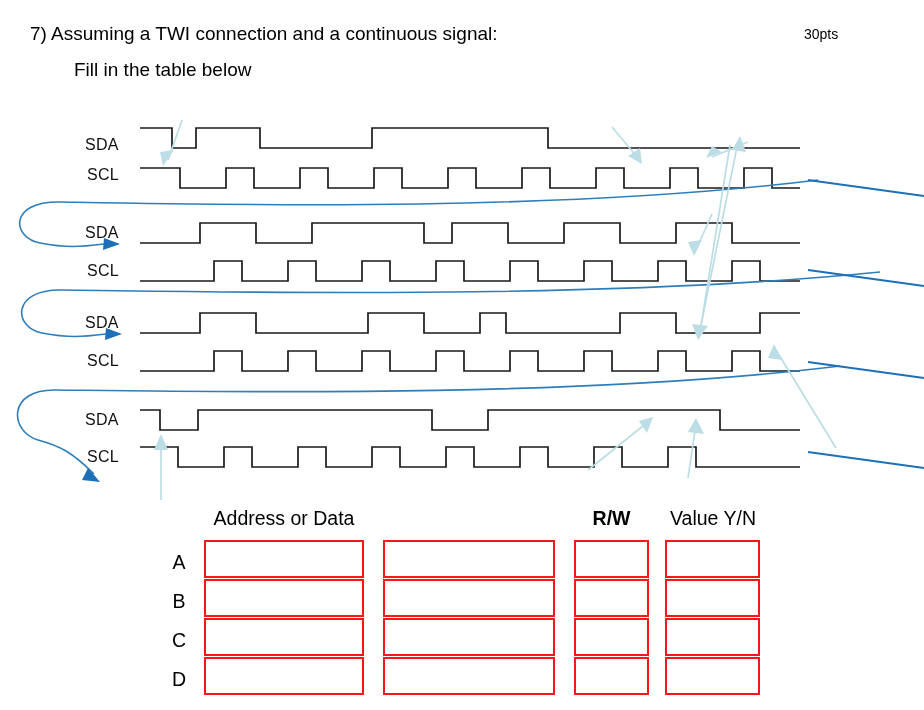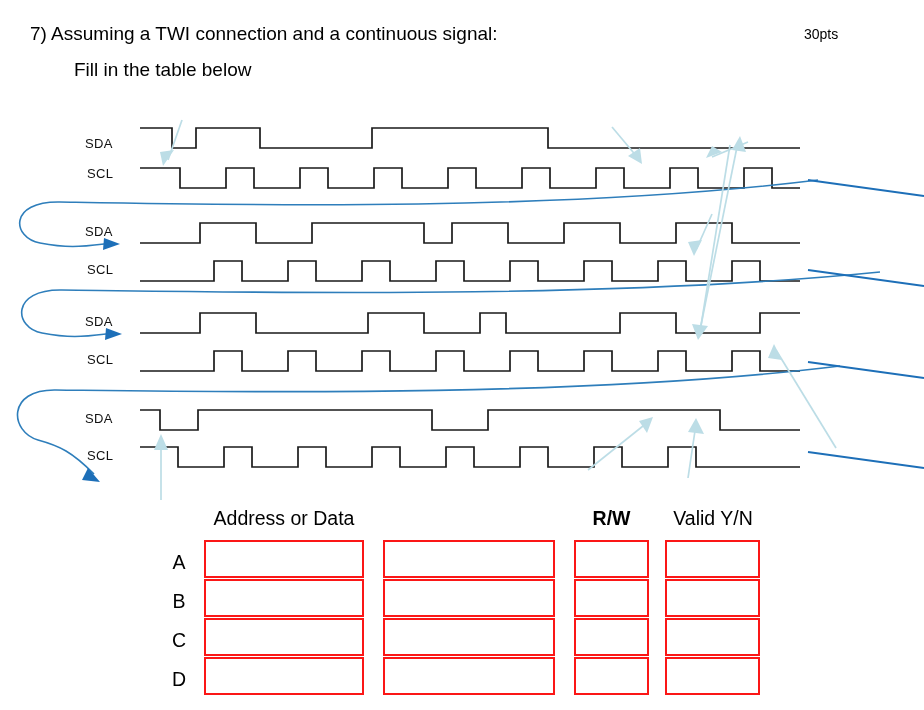--- a/index.html
+++ b/index.html
@@ -27,21 +27,21 @@
     position:absolute;left:804px;top:22px;
     font-size:14px;line-height:24px;white-space:nowrap;text-align:right;
   }
 
   
   #wave-area{position:absolute;left:0;top:0;width:924px;height:500px;}
   #wave-svg{position:absolute;left:0;top:0;}
 
   .sig-label{
     position:absolute;
-    font-size:13px;
+    font-size:16px;
     font-family:"Liberation Sans", sans-serif;
     letter-spacing:.3px;
     color:#111;
   }
 
   
   #table-block{position:absolute;left:0;top:500px;width:924px;height:210px;padding-left:44px;}
   .col-head{
     position:absolute;top:7px;
     font-size:19.5px;white-space:nowrap;text-align:center;
@@ -163,21 +163,21 @@
         <polygon points="161,434 168,450 154,450"></polygon>
         <polygon points="774,344 782,360 768,358"></polygon>
       </g>
     </svg>
   </div>
 
   <div id="table-block">
 
     <div class="col-head" style="left:204px;width:160px;">Address or Data</div>
     <div class="col-head" style="left:574px;width:75px;font-weight:bold;">R/W</div>
-    <div class="col-head" style="left:661px;width:104px;">Valid Y/N</div>
+    <div class="col-head" style="left:661px;width:104px;">Value Y/N</div>
 
     <div class="row-label" style="left:166px;top:51px;">A</div>
     <div class="row-label" style="left:166px;top:90px;">B</div>
     <div class="row-label" style="left:166px;top:129px;">C</div>
     <div class="row-label" style="left:166px;top:168px;">D</div>
 
     <div class="cell-box" style="left:204px;top:40px;width:160px;height:38px;"></div>
     <div class="cell-box" style="left:383px;top:40px;width:172px;height:38px;"></div>
     <div class="cell-box" style="left:574px;top:40px;width:75px;height:38px;"></div>
     <div class="cell-box" style="left:665px;top:40px;width:95px;height:38px;"></div>

